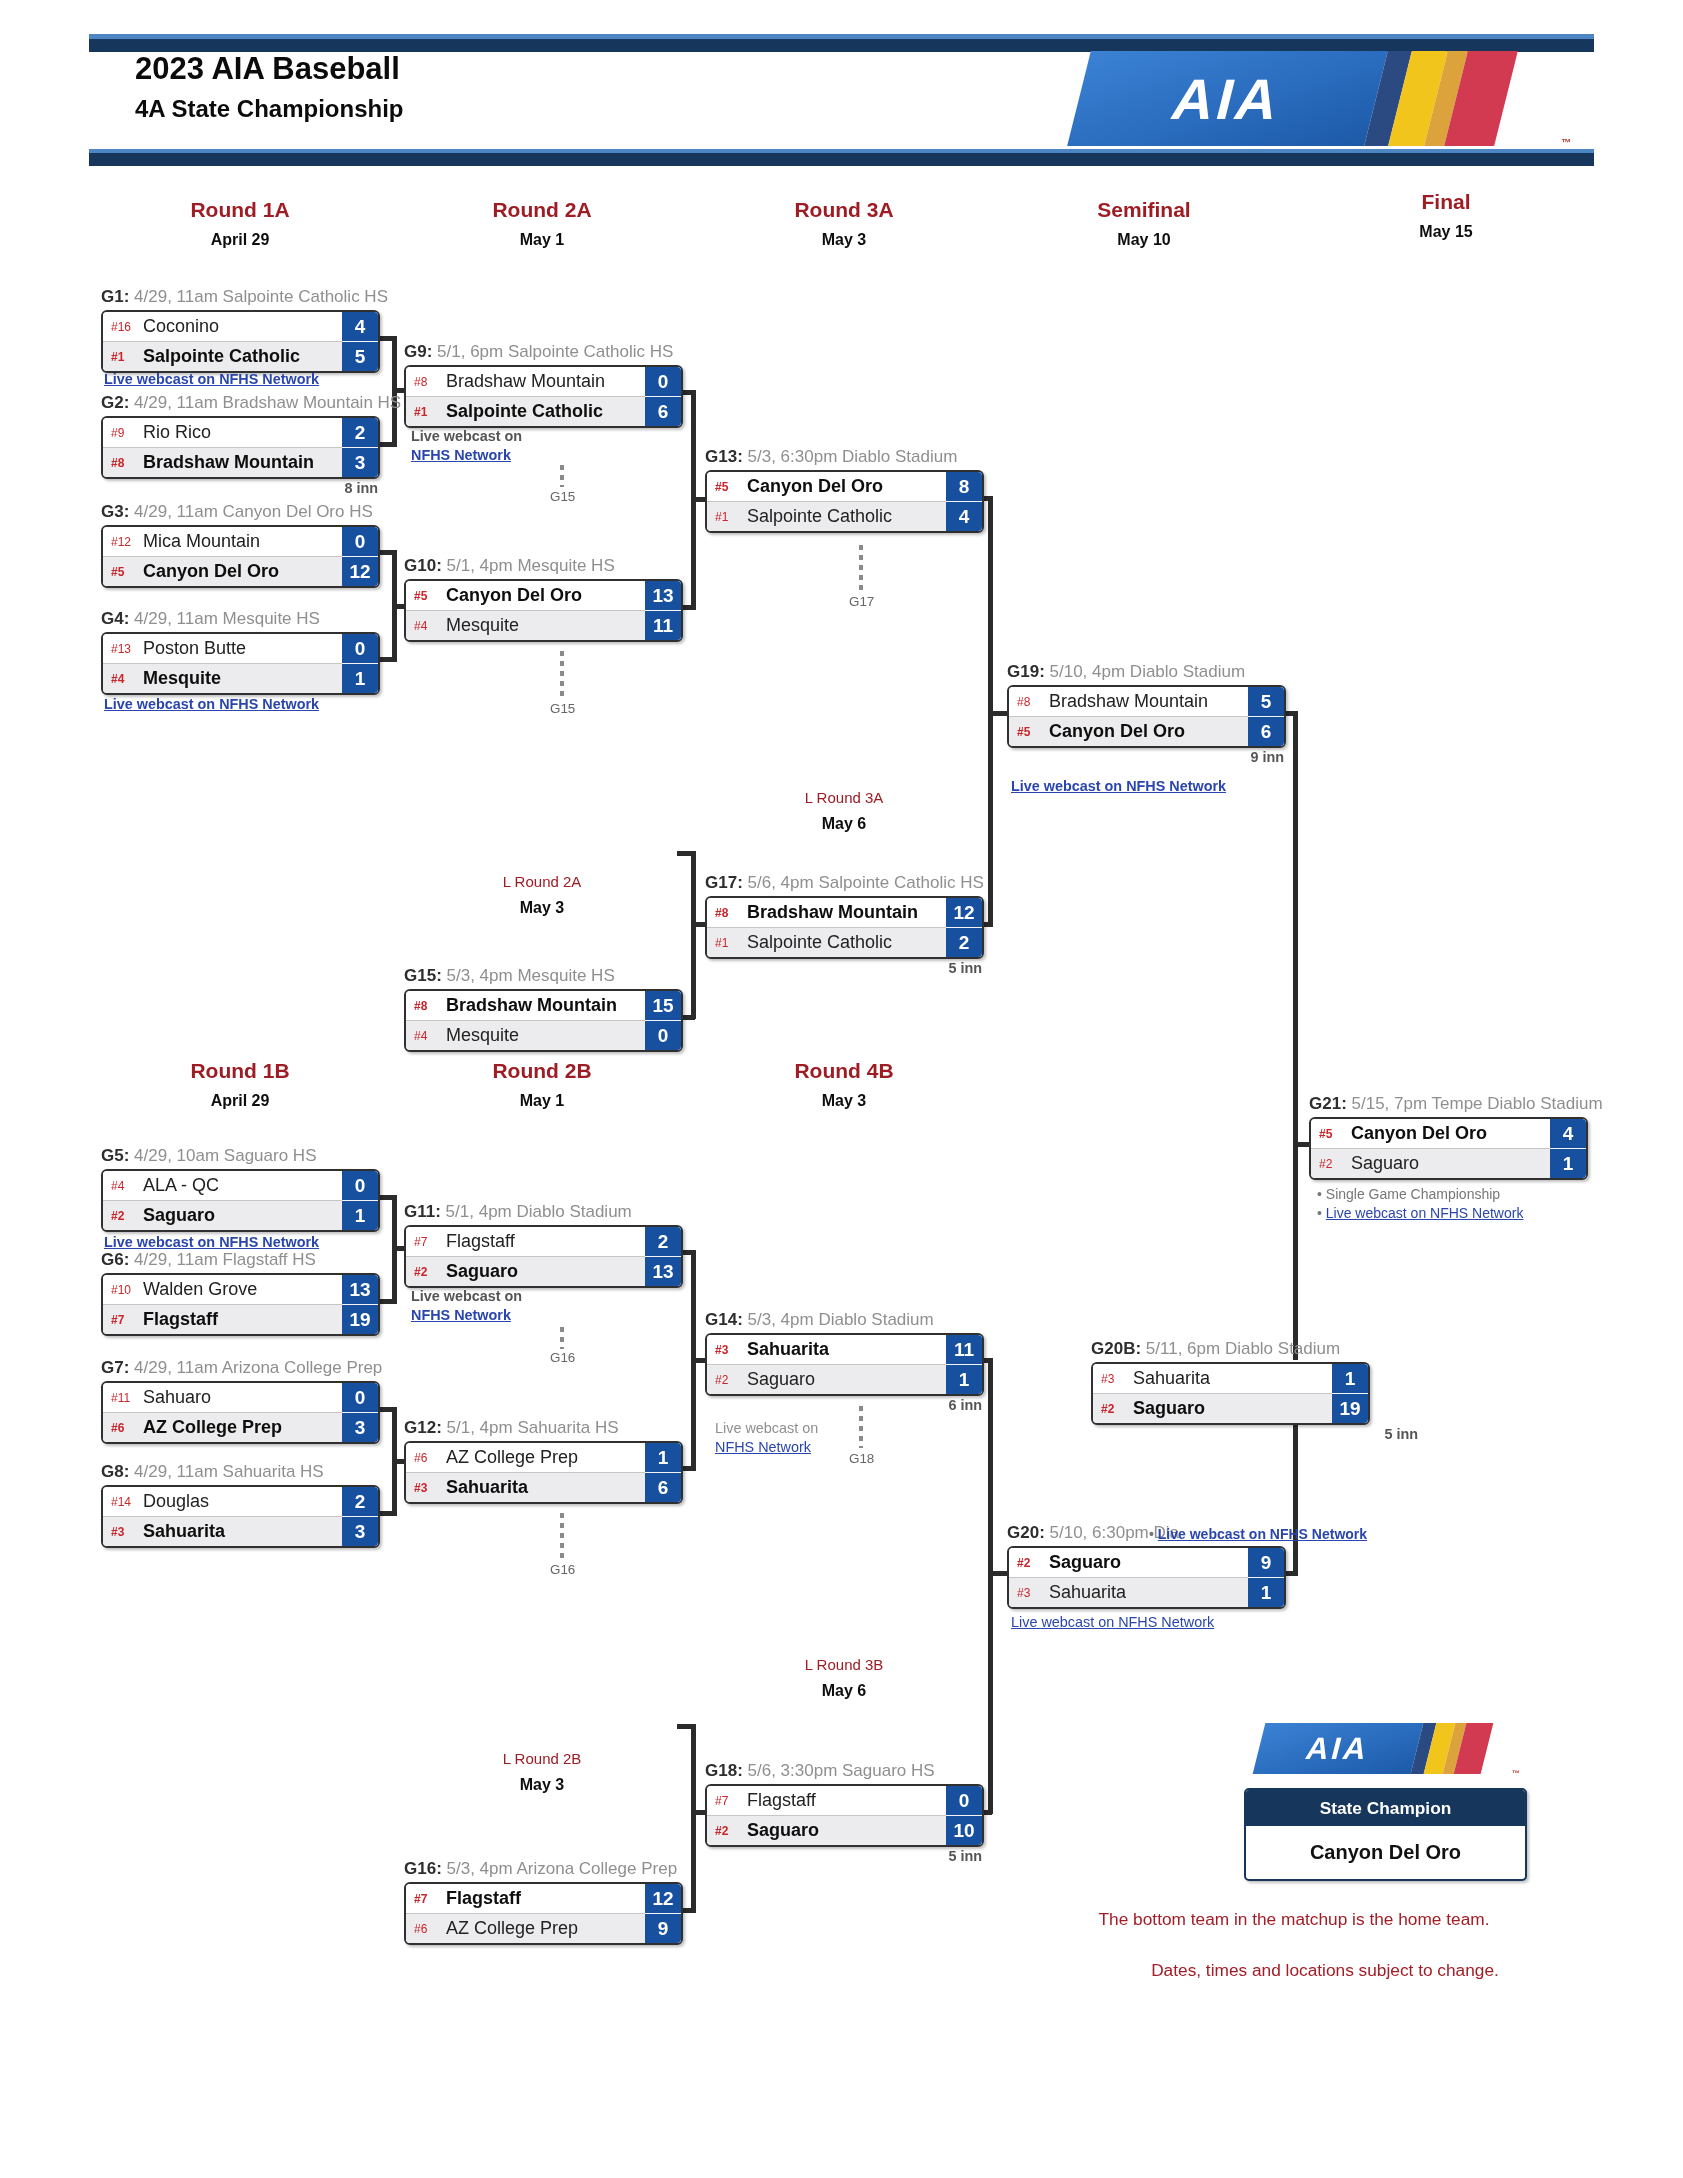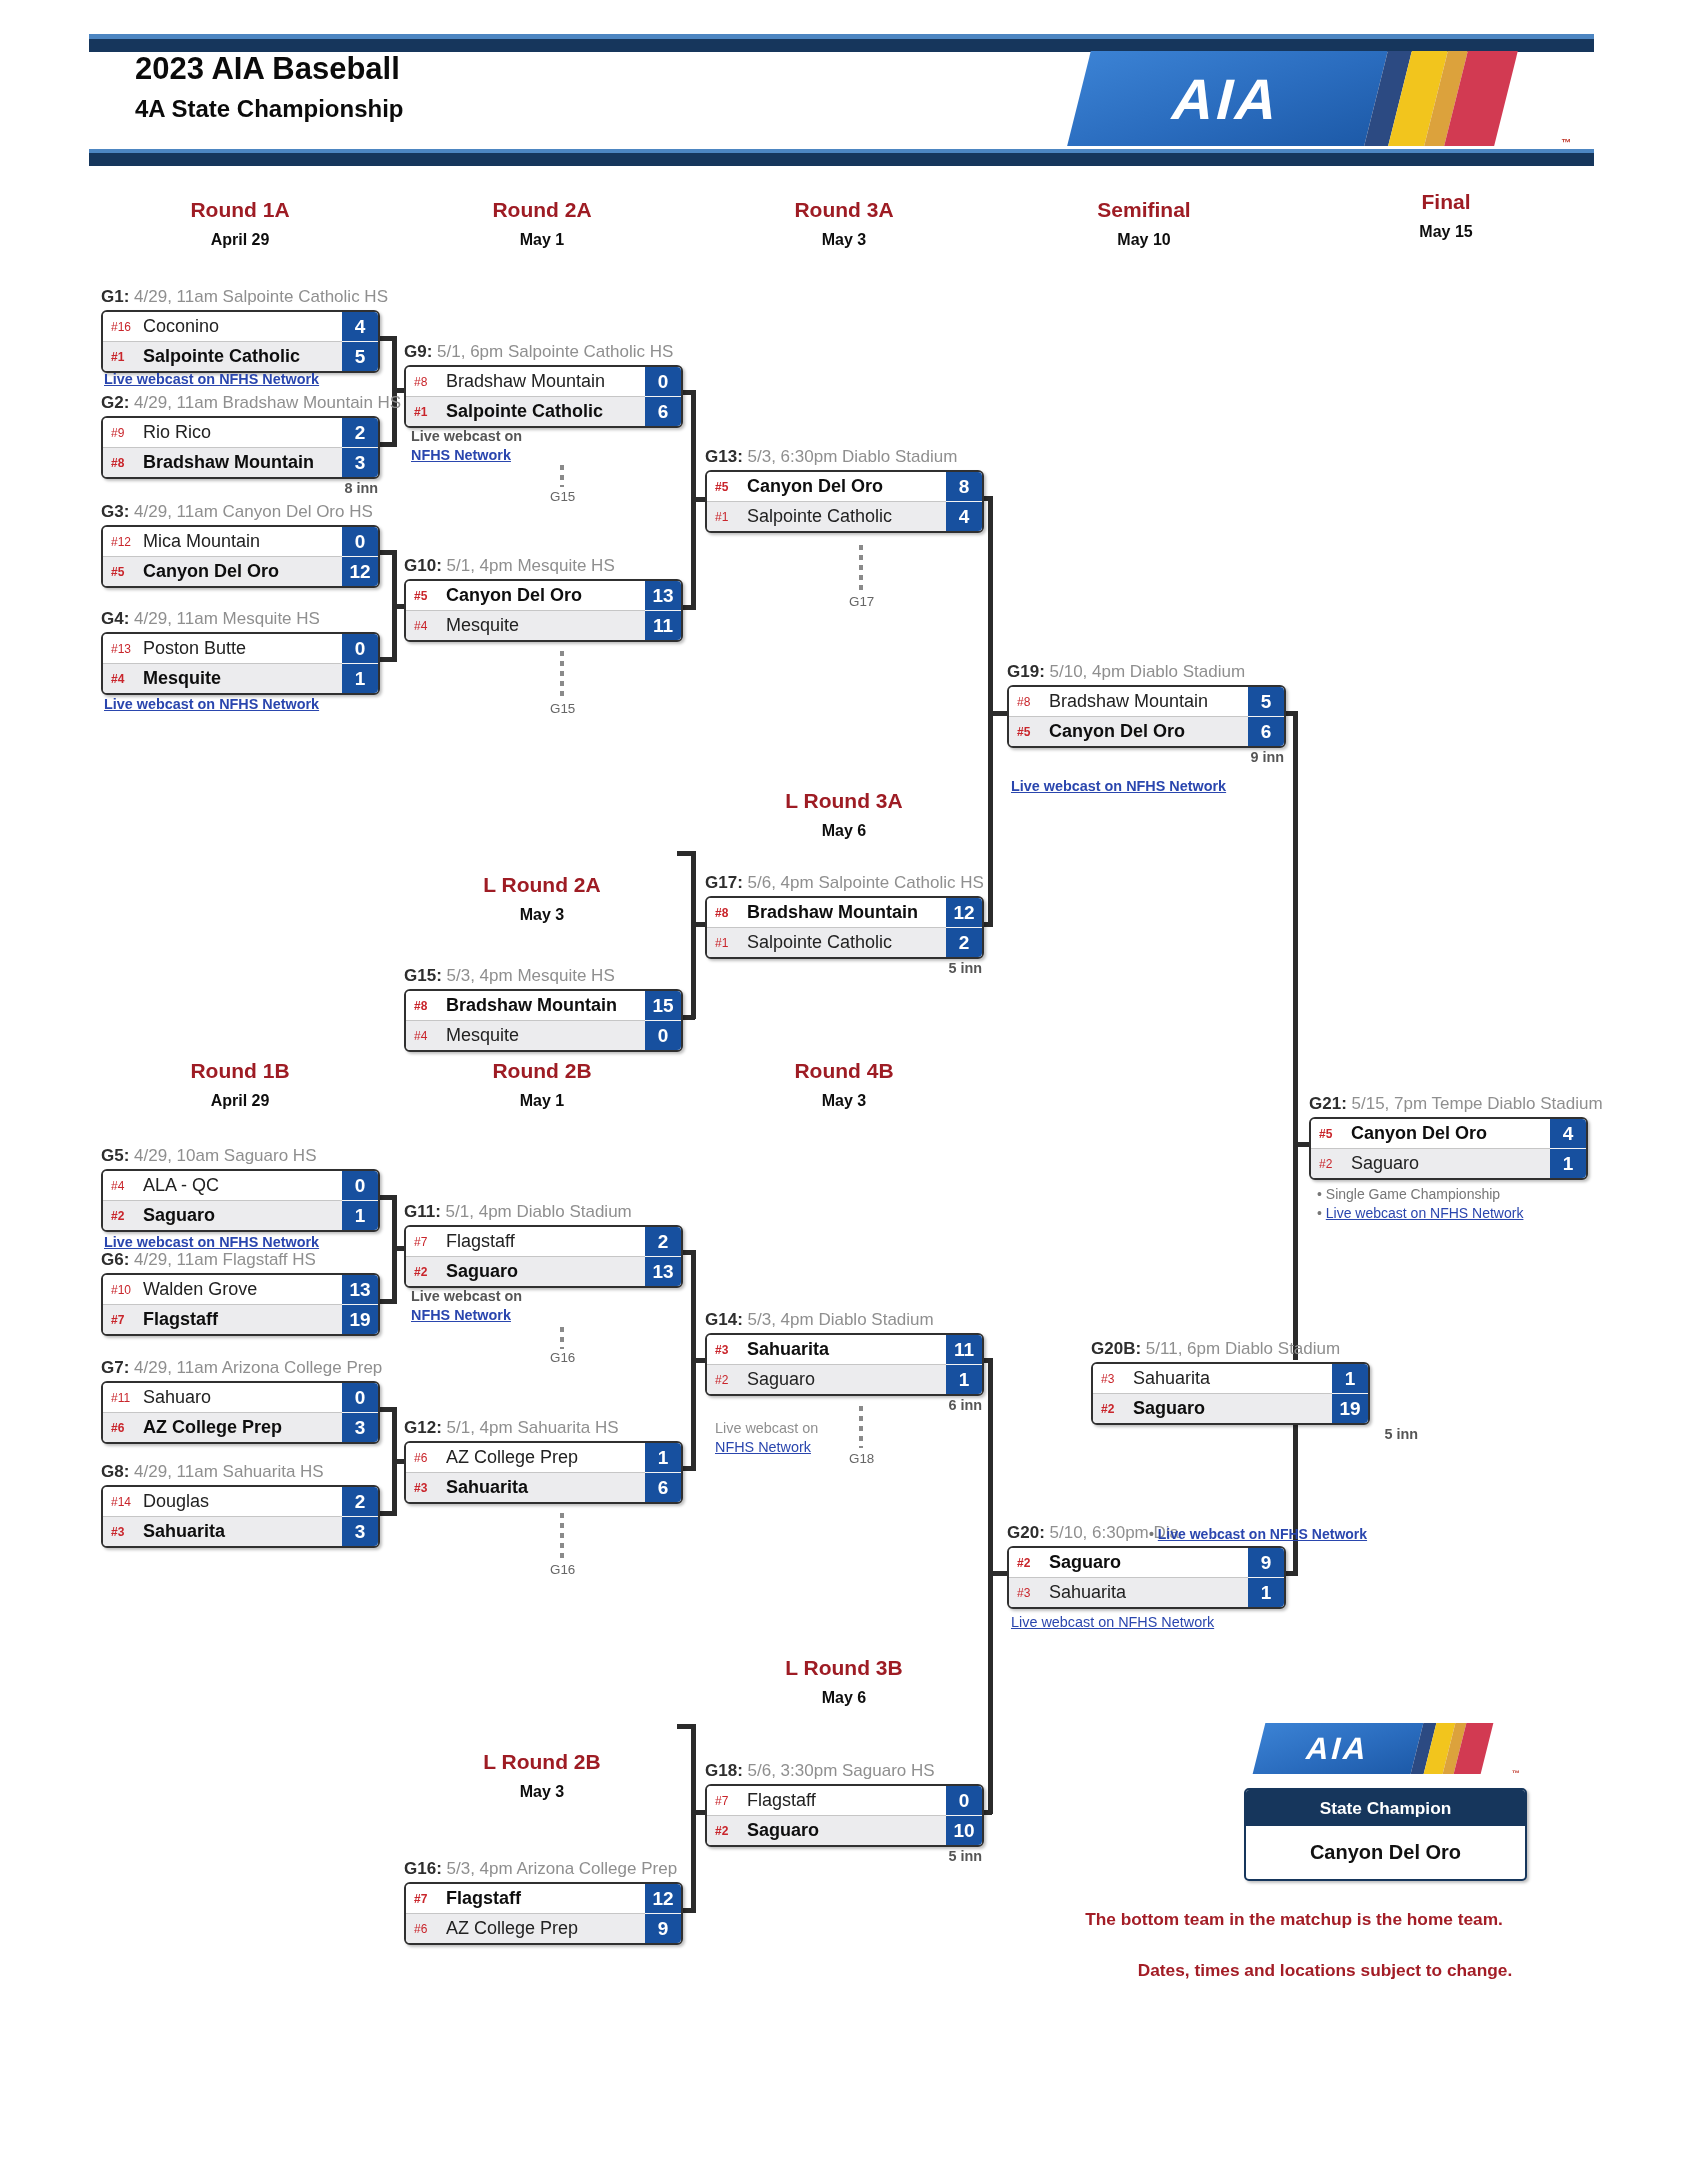--- a/index.html
+++ b/index.html
@@ -44,34 +44,34 @@
   .wc{position:absolute;font-size:14.4px;font-weight:bold;color:#2a46ae;text-decoration:underline;white-space:nowrap;cursor:pointer;}
   .wc.reg{font-weight:normal;}
   .wc2{position:absolute;font-size:14.4px;line-height:19px;white-space:nowrap;}
   .wc2 .l1{color:#555;font-weight:bold;display:block;}
   .wc2 .l2{color:#2a46ae;font-weight:bold;text-decoration:underline;cursor:pointer;}
   .wc2.reg .l1{font-weight:normal;color:#8f8f8f;}
   .wc2.reg .l2{font-weight:normal;}
   .dots{position:absolute;width:4px;background-image:repeating-linear-gradient(to bottom,#8a8a8a 0 5px,transparent 5px 10px);}
   .dlabel{position:absolute;font-size:13.4px;color:#666;}
   .lhead{position:absolute;width:257px;transform:translateX(-50%);text-align:center;}
-  .lhead .rt{font-size:21px;font-weight:bold;color:#9e1c24;}
+  .lhead .rt{font-size:15px;font-weight:normal;color:#9e1c24;}
   .lhead .rd{font-size:16px;font-weight:bold;color:#0e0e0e;margin-top:9px;}
   .note{position:absolute;width:297px;font-size:13.4px;font-weight:bold;color:#666;line-height:19px;}
   .bullets{position:absolute;font-size:14px;color:#777;line-height:19px;white-space:nowrap;}
   .bullets .lnk{color:#2a46ae;text-decoration:underline;cursor:pointer;}
   .bullets .lnk.b{font-weight:bold;}
   
   .wire{position:absolute;background:#2b2b2b;}
   
   .champ{position:absolute;border:2px solid #16365c;border-radius:5px;overflow:hidden;
     box-shadow:2px 2px 3px rgba(0,0,0,.25);background:#fff;}
   .champ .chead{background:#16365c;color:#fff;font-weight:bold;font-size:17.3px;text-align:center;height:36px;line-height:36px;}
   .champ .cbody{height:53px;line-height:53px;text-align:center;font-size:20px;font-weight:bold;color:#111;}
-  .redline{position:absolute;transform:translateX(-50%);font-size:17.3px;font-weight:bold;color:#a31d26;white-space:nowrap;}
+  .redline{position:absolute;transform:translateX(-50%);font-size:17.3px;font-weight:normal;color:#a31d26;white-space:nowrap;}
 </style>
 </head>
 <body>
 
 <div class="canvas">
 
   <div class="bar light" style="top:34px"></div>
   <div class="bar navy" style="top:39px"></div>
   <div class="title1">2023 AIA Baseball</div>
   <div class="title2">4A State Championship</div>

